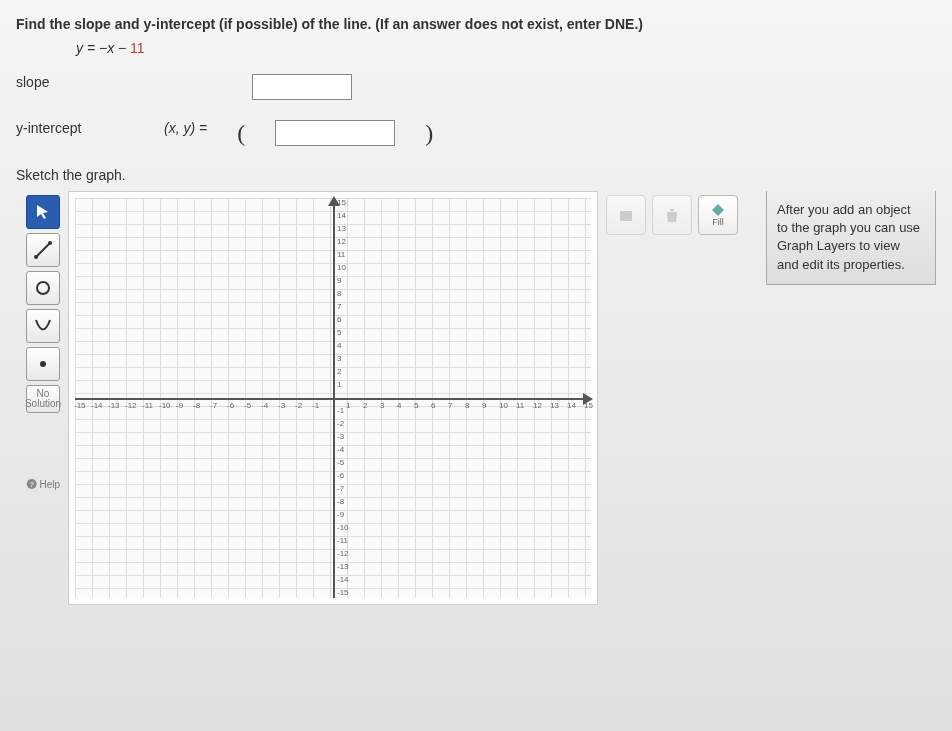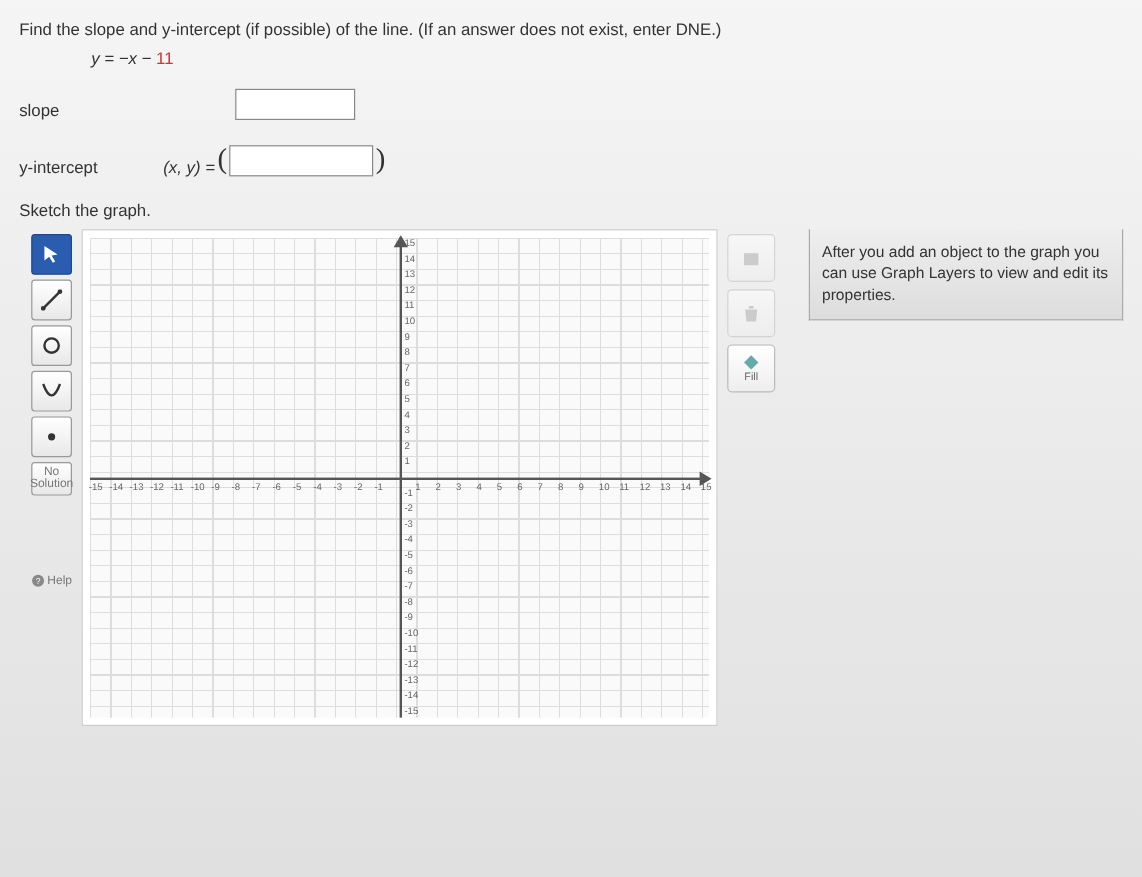--- a/index.html
+++ b/index.html
@@ -10,24 +10,24 @@
     height: 731px;
     overflow: hidden;
     font-size: 14px;
     color: #333;
   }
   .page {
     background: linear-gradient(to bottom, #f5f5f5, #e0e0e0);
     padding: 10px 16px 0 16px;
     height: 100%;
   }
-  .prompt { margin: 6px 0 8px 0; }
+  .prompt { margin: 6px 0 8px 0; font-weight: bold; }
   .equation { margin: 4px 0 18px 60px; font-style: italic; }
   .eq-red { color: #c33; font-style: normal; }
-  .row { display: flex; align-items: flex-end; margin: 10px 0 20px 0; }
+  .row { display: flex; align-items: flex-start; margin: 10px 0 20px 0; gap: 28px; }
   .label { width: 120px; }
   .ibox {
     border: 1px solid #888;
     background: #fff;
     height: 26px;
     width: 100px;
     padding: 2px 4px;
     font-size: 13px;
   }
   .paren { font-size: 24px; margin: 0 2px; font-family: serif; }
@@ -74,21 +74,21 @@
     background-clip: content-box;
   }
   .axis-x, .axis-y { position:absolute; background:#555; }
   .axis-x { left:0; right:0; height:2px; top: 200px; }
   .axis-y { top:0; bottom:0; width:2px; left: 258px; }
   .arrow { position:absolute; width:0; height:0; }
   .arrow.up { left:253px; top:-2px; border-left:6px solid transparent; border-right:6px solid transparent; border-bottom:10px solid #555;}
   .arrow.right { top:195px; right:-2px; border-top:6px solid transparent; border-bottom:6px solid transparent; border-left:10px solid #555;}
   .tick { position:absolute; font-size:8px; color:#666; }
   .side-tools {
-    display:flex; flex-direction:column; gap:6px; padding-top:4px;
+    display:flex; flex-direction:row; gap:6px; padding-top:4px;
   }
   .side-btn {
     width:40px; height:40px; border:1px solid #bbb; background:linear-gradient(#fff,#eee);
     border-radius:4px; display:flex; flex-direction:column; align-items:center; justify-content:center;
     font-size:9px; color:#666; cursor:pointer;
   }
   .side-btn.disabled { opacity:0.5; cursor:default;}
   .layers-panel { flex:1; }
   .layers-header {
     background: linear-gradient(#f8f8f8,#ddd);

